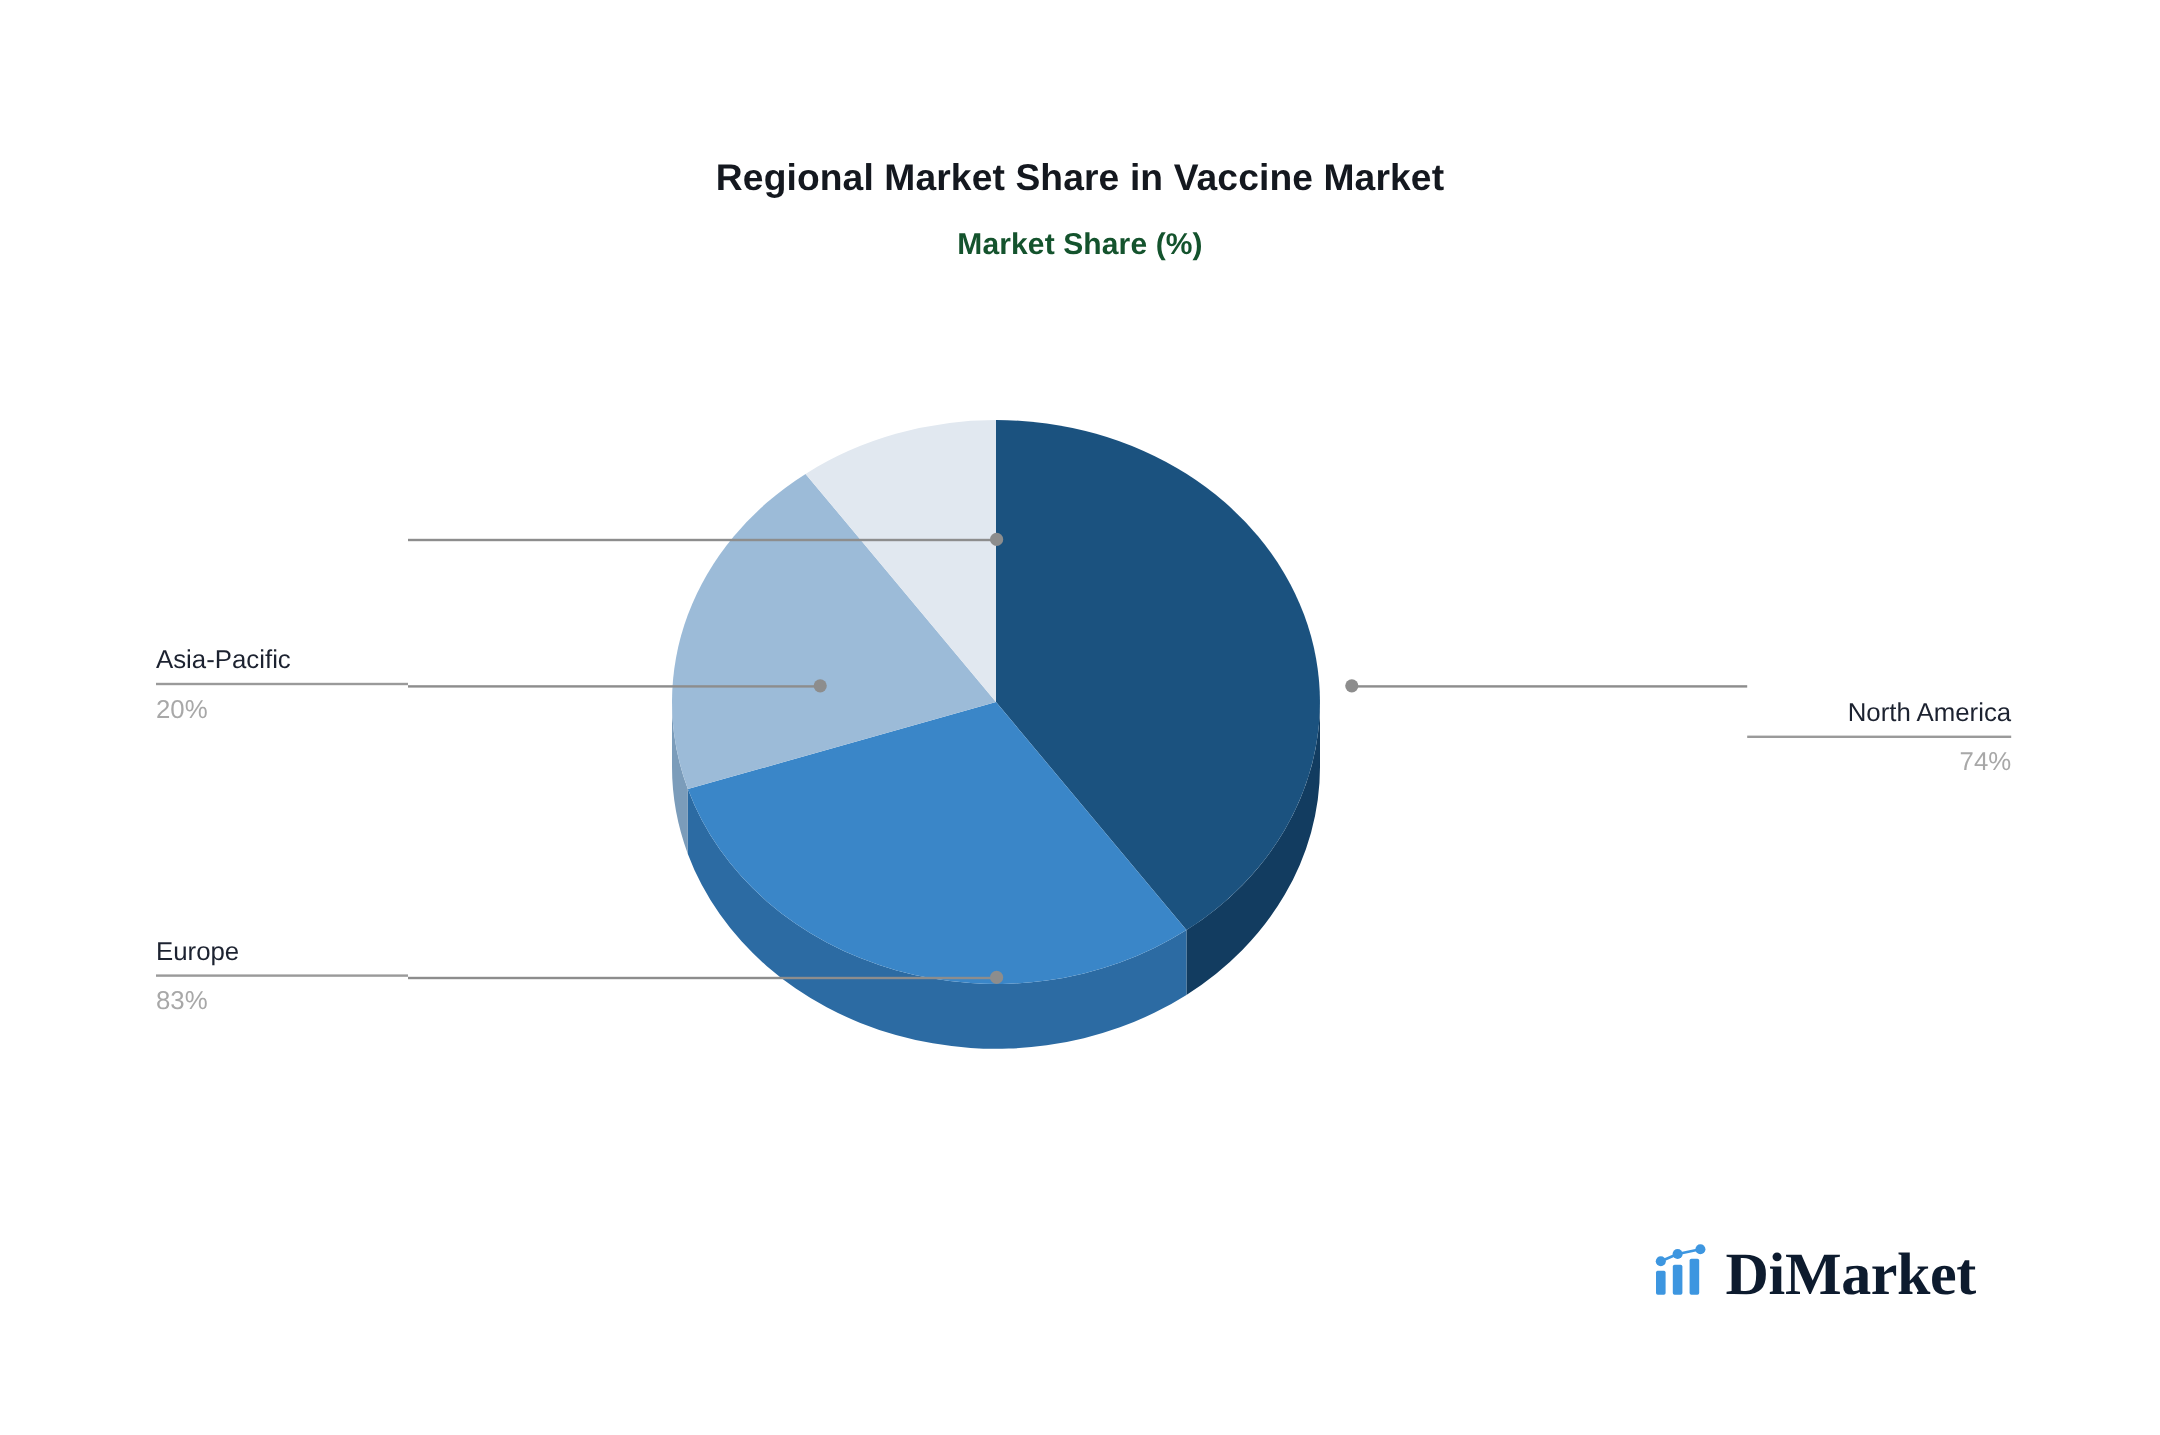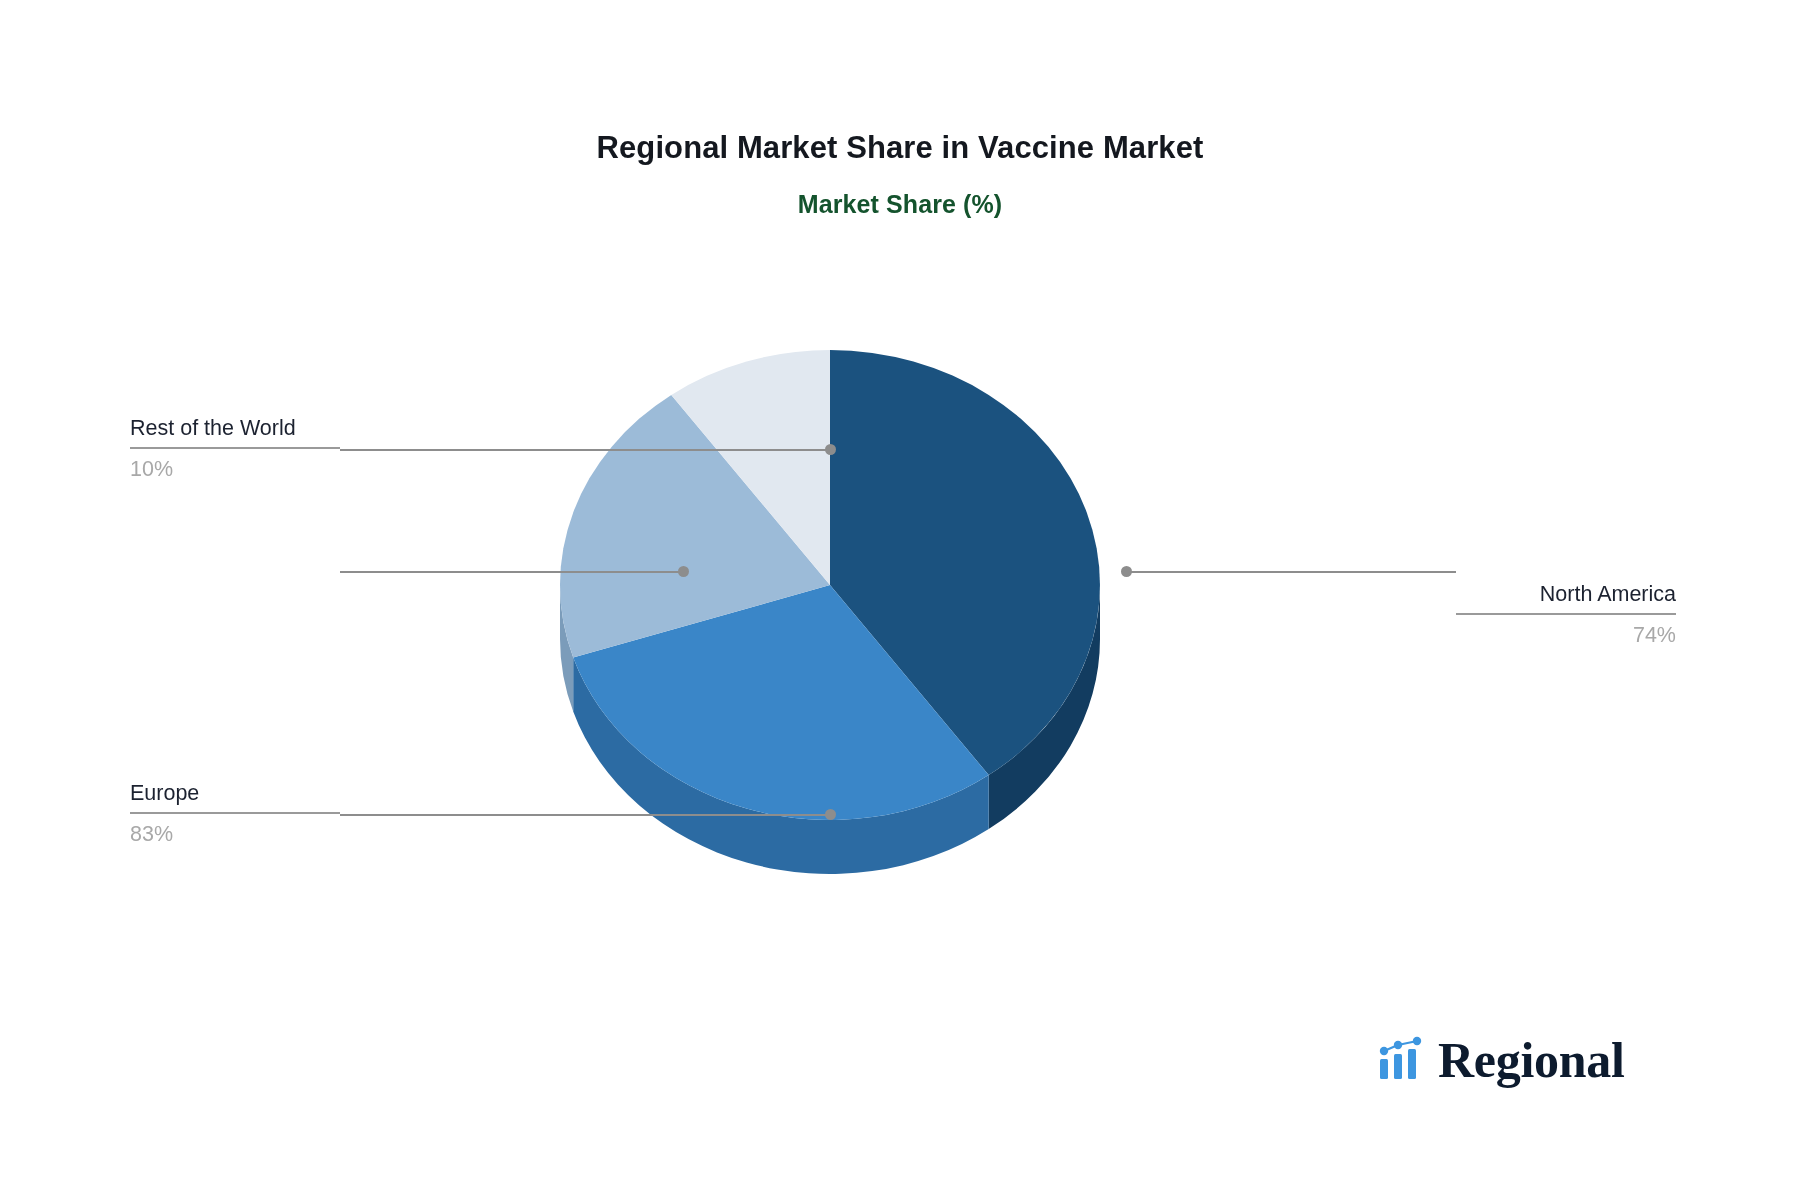--- a/index.html
+++ b/index.html
@@ -140,26 +140,26 @@
 
   <div class="conn" style="left:340px; top:571px; width:348px;"></div>
   <div class="dot" style="left:678px; top:566px;"></div>
 
   <div class="conn" style="left:340px; top:814px; width:495px;"></div>
   <div class="dot" style="left:825px; top:809px;"></div>
 
   <div class="conn" style="left:1126px; top:571px; width:330px;"></div>
   <div class="dot" style="left:1121px; top:566px;"></div>
 
-  <div class="callout left" style="left:130px; top:413px; width:210px;">
-    <div class="name">Rest of the World</div>
+
+  <div class="callout left" style="left:130px; top:535px; width:210px;">
+    <div class="name">Asia-Pacific</div>
     <div class="rule"></div>
-    <div class="val">10%</div>
+    <div class="val">20%</div>
   </div>
-
 
   <div class="callout left" style="left:130px; top:778px; width:210px;">
     <div class="name">Europe</div>
     <div class="rule"></div>
     <div class="val">83%</div>
   </div>
 
   <div class="callout right" style="left:1456px; top:535px; width:220px;">
     <div class="name">North America</div>
     <div class="rule"></div>
@@ -174,16 +174,16 @@
         <line x1="20" y1="10" x2="39" y2="6" stroke="#3d96e0" stroke-width="2.2"></line>
         <circle cx="6" cy="16" r="4.2" fill="#3d96e0"></circle>
         <circle cx="20" cy="10" r="4.2" fill="#3d96e0"></circle>
         <circle cx="39" cy="6" r="4.2" fill="#3d96e0"></circle>
 
         <rect x="2" y="24" width="8" height="20" rx="1.5" fill="#3d96e0"></rect>
         <rect x="16" y="19" width="8" height="25" rx="1.5" fill="#3d96e0"></rect>
         <rect x="30" y="14" width="8" height="30" rx="1.5" fill="#3d96e0"></rect>
       </svg>
     </span>
-    <span class="wordmark">Regional</span>
+    <span class="wordmark">DiMarket</span>
   </div>
 
 </div>
 
 </body></html>

